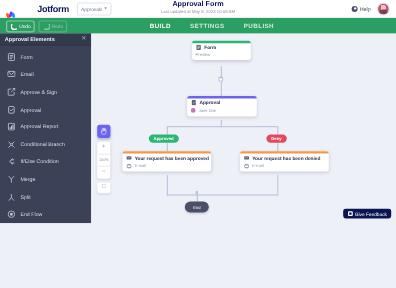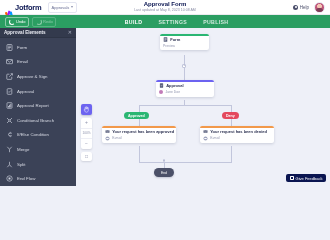--- a/index.html
+++ b/index.html
@@ -10,21 +10,21 @@
     -webkit-font-smoothing:antialiased;
   }
   .app{position:relative;width:330px;height:186px;}
 
   
   .topbar{
     position:absolute;left:0;top:0;width:330px;height:15px;
     background:#ffffff;border-bottom:1px solid #ecebf0;
     display:flex;align-items:center;box-sizing:border-box;padding:0 5px;
   }
-  .logo{display:flex;align-items:center;gap:2px;}
+  .logo{display:flex;align-items:center;gap:18px;}
   .logo-mark{width:8px;height:8px;position:relative;flex:0 0 auto;}
   .logo-text{font-size:7.5px;font-weight:bold;color:#0a1551;letter-spacing:-0.2px;}
   .ws-pill{
     margin-left:6px;height:9px;display:flex;align-items:center;gap:2px;
     border:1px solid #e3e5f0;border-radius:2px;padding:0 3px;
   }
   .ws-pill span{font-size:4px;color:#6a6f95;}
   .ws-caret{width:0;height:0;border-left:1.6px solid transparent;border-right:1.6px solid transparent;border-top:2px solid #8b90ad;}
 
   .title-wrap{position:absolute;left:0;right:0;top:1px;text-align:center;pointer-events:none;}

